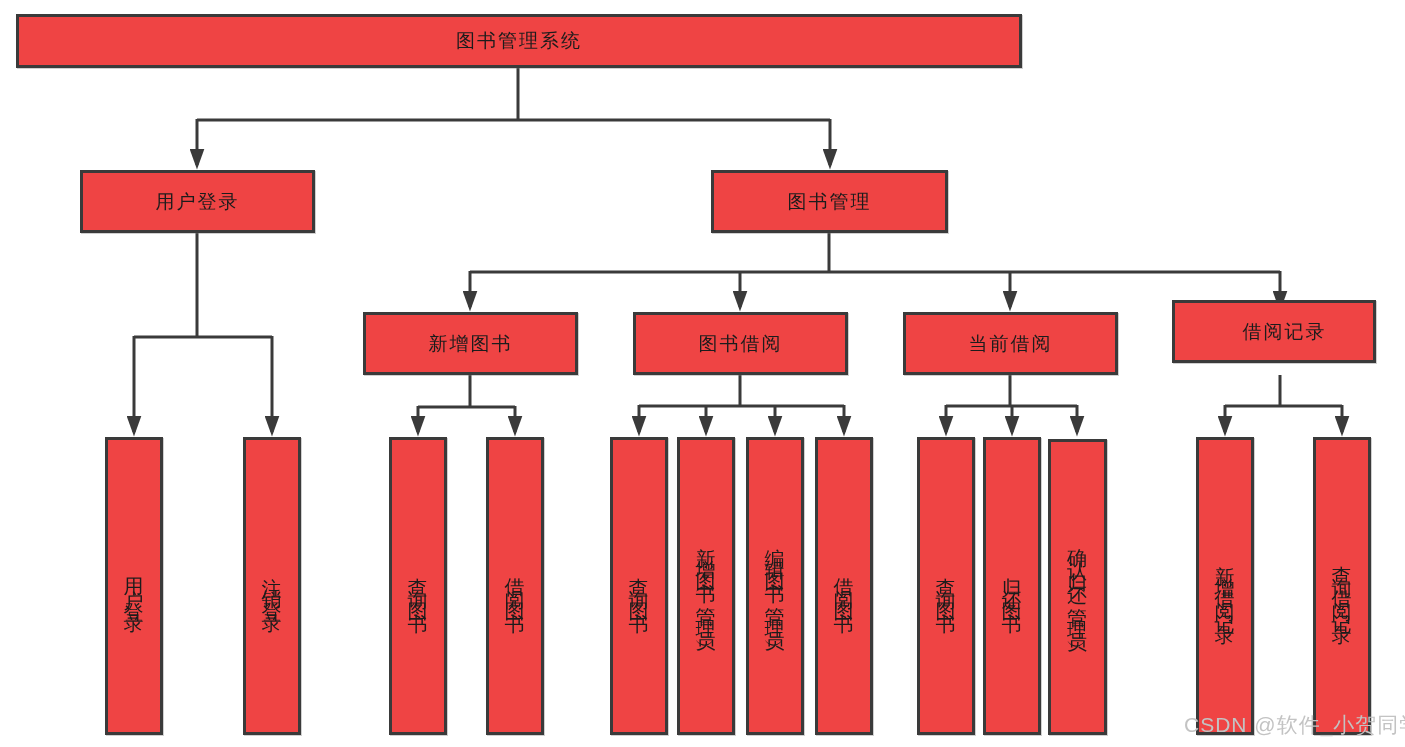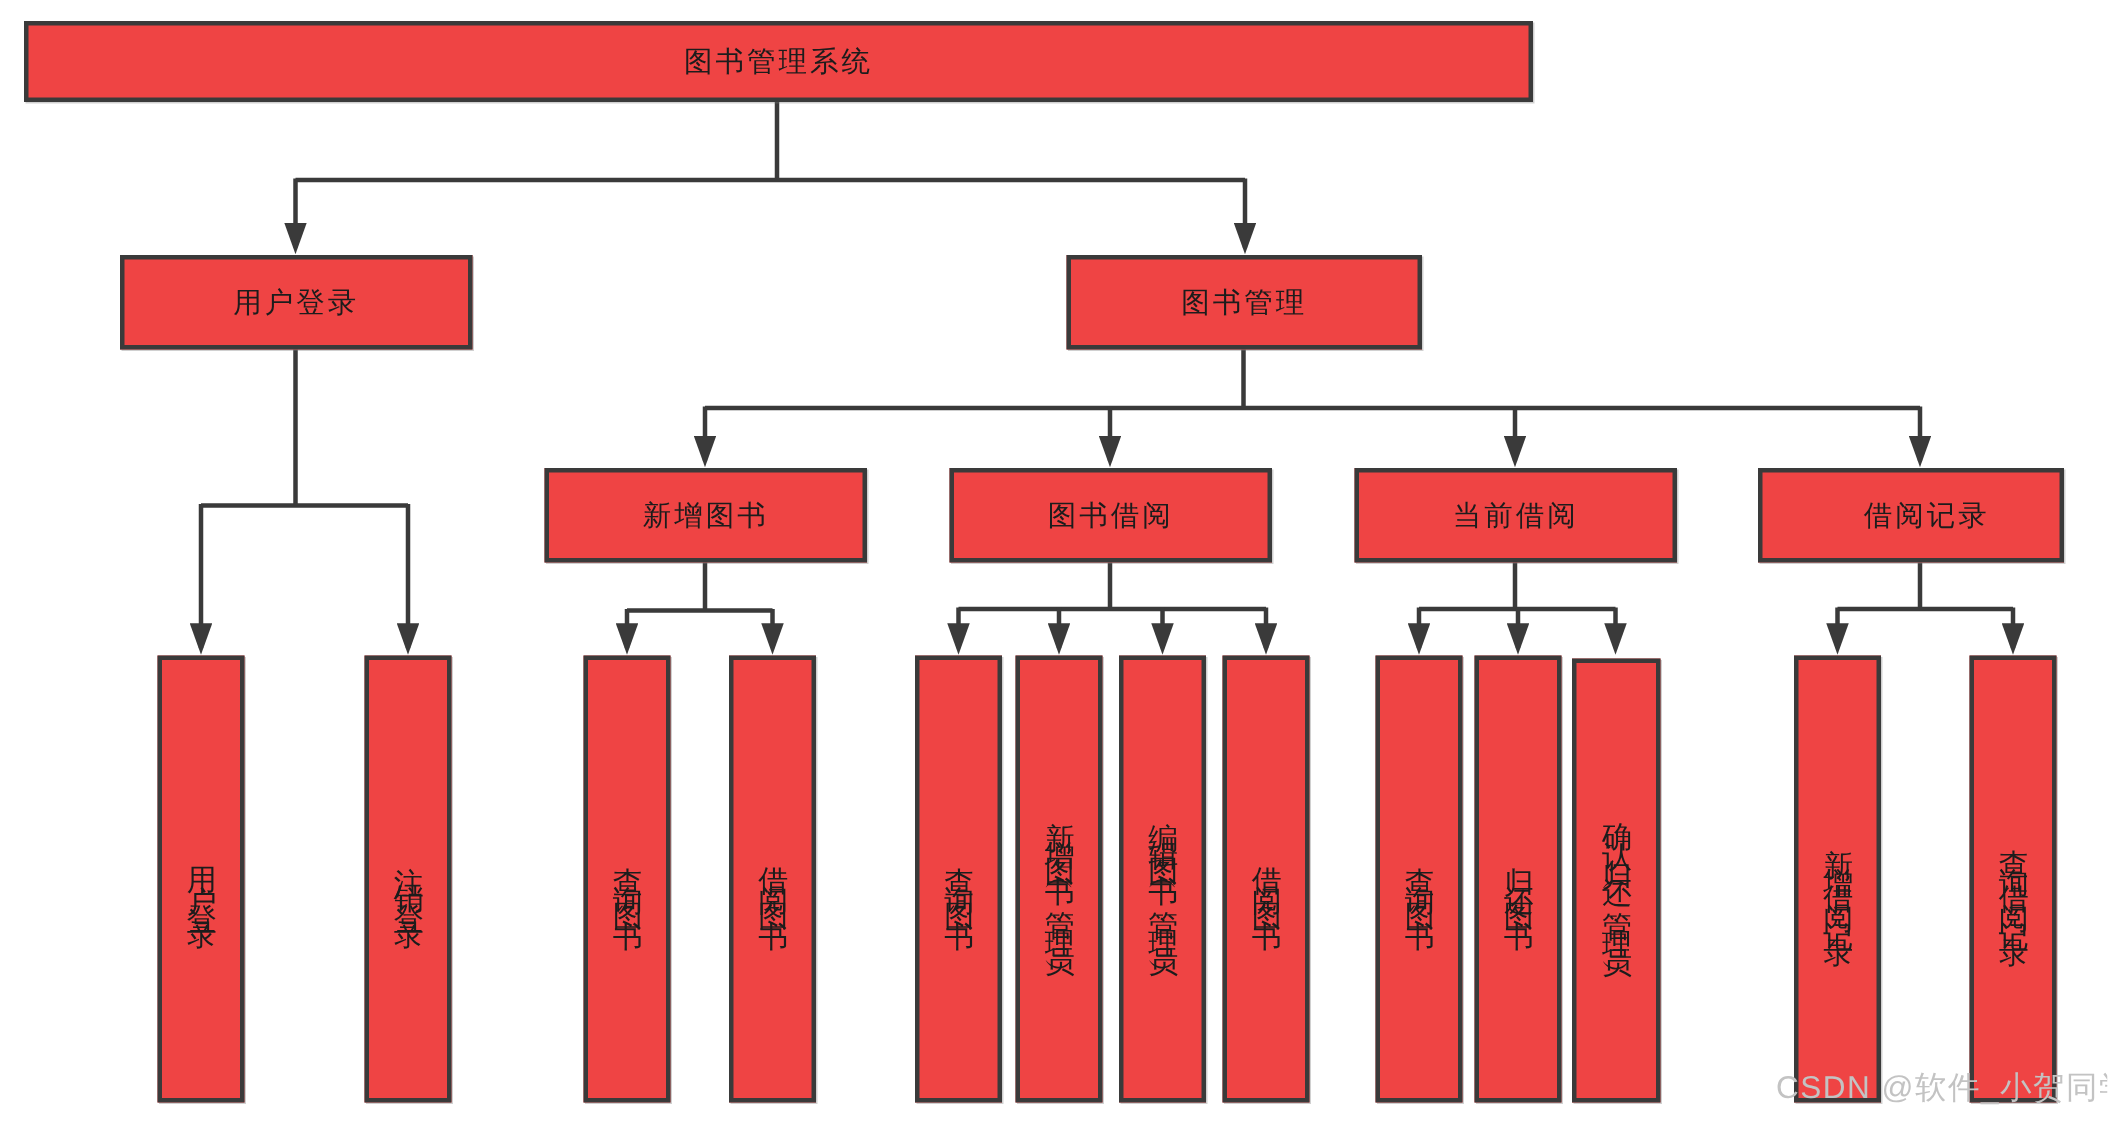--- a/index.html
+++ b/index.html
@@ -109,21 +109,21 @@
   </svg>
 
   <div class="node node-h" style="left:16px; top:14px; width:1006px; height:54px;">图书管理系统</div>
 
   <div class="node node-h" style="left:80px; top:170px; width:235px; height:63px;">用户登录</div>
   <div class="node node-h" style="left:711px; top:170px; width:237px; height:63px;font-family:Liberation Serif, serif;">图书管理</div>
 
   <div class="node node-h" style="left:363px; top:312px; width:215px; height:63px;">新增图书</div>
   <div class="node node-h" style="left:633px; top:312px; width:215px; height:63px;">图书借阅</div>
   <div class="node node-h" style="left:903px; top:312px; width:215px; height:63px;">当前借阅</div>
-  <div class="node node-h" style="left:1172px; top:312px; width:204px; height:63px;padding-left:21px;">借阅记录</div>
+  <div class="node node-h" style="left:1172px; top:300px; width:204px; height:63px;padding-left:21px;">借阅记录</div>
 
   <div class="node node-v" style="left:105px; top:437px; width:58px; height:298px;">用户登录</div>
   <div class="node node-v" style="left:243px; top:437px; width:58px; height:298px;">注销登录</div>
 
   <div class="node node-v" style="left:389px; top:437px; width:58px; height:298px;">查询图书</div>
   <div class="node node-v" style="left:486px; top:437px; width:58px; height:298px;">借阅图书</div>
 
   <div class="node node-v" style="left:610px; top:437px; width:58px; height:298px;">查询图书</div>
   <div class="node node-v" style="left:677px; top:437px; width:58px; height:298px;">新增图书（管理员）</div>
   <div class="node node-v" style="left:746px; top:437px; width:58px; height:298px;">编辑图书（管理员）</div>

